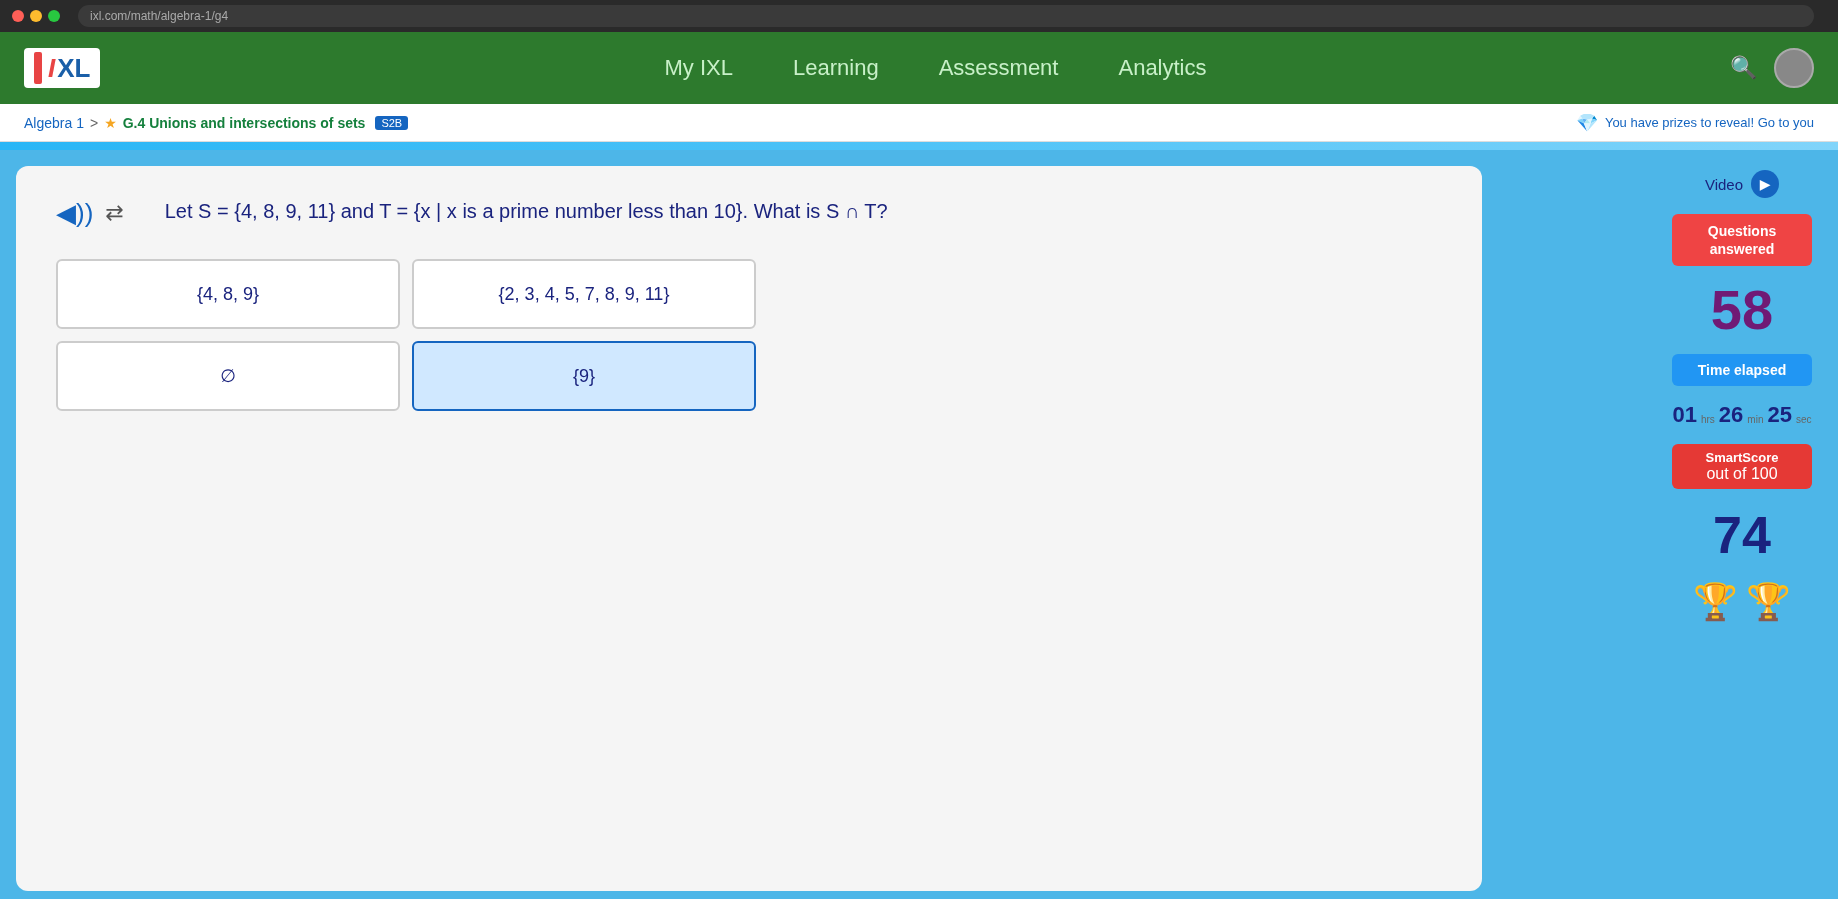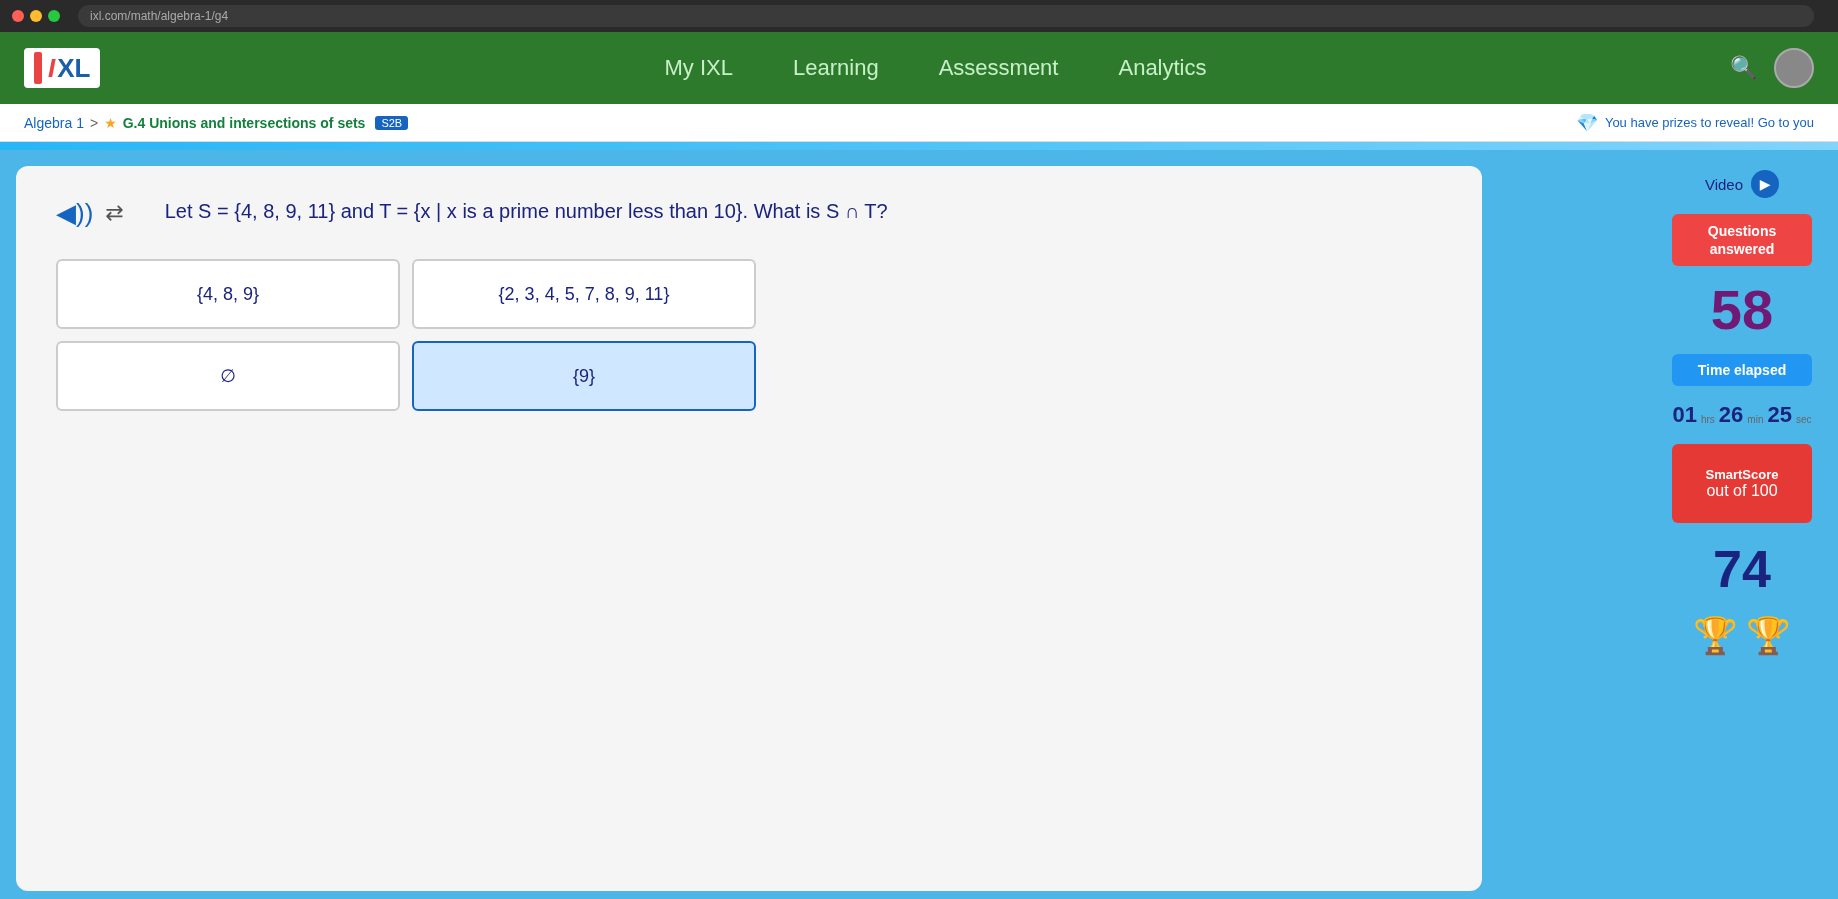--- a/index.html
+++ b/index.html
@@ -277,21 +277,21 @@
       font-size: 14px;
       font-weight: bold;
       width: 140px;
     }
 
     
     .smartscore-box {
       background: #e53935;
       color: white;
       border-radius: 6px;
-      padding: 23px 12px;
+      padding: 6px 12px;
       text-align: center;
       font-size: 13px;
       font-weight: bold;
       width: 140px;
     }
 
     .smartscore-value {
       font-size: 52px;
       font-weight: bold;
       color: #1a237e;

